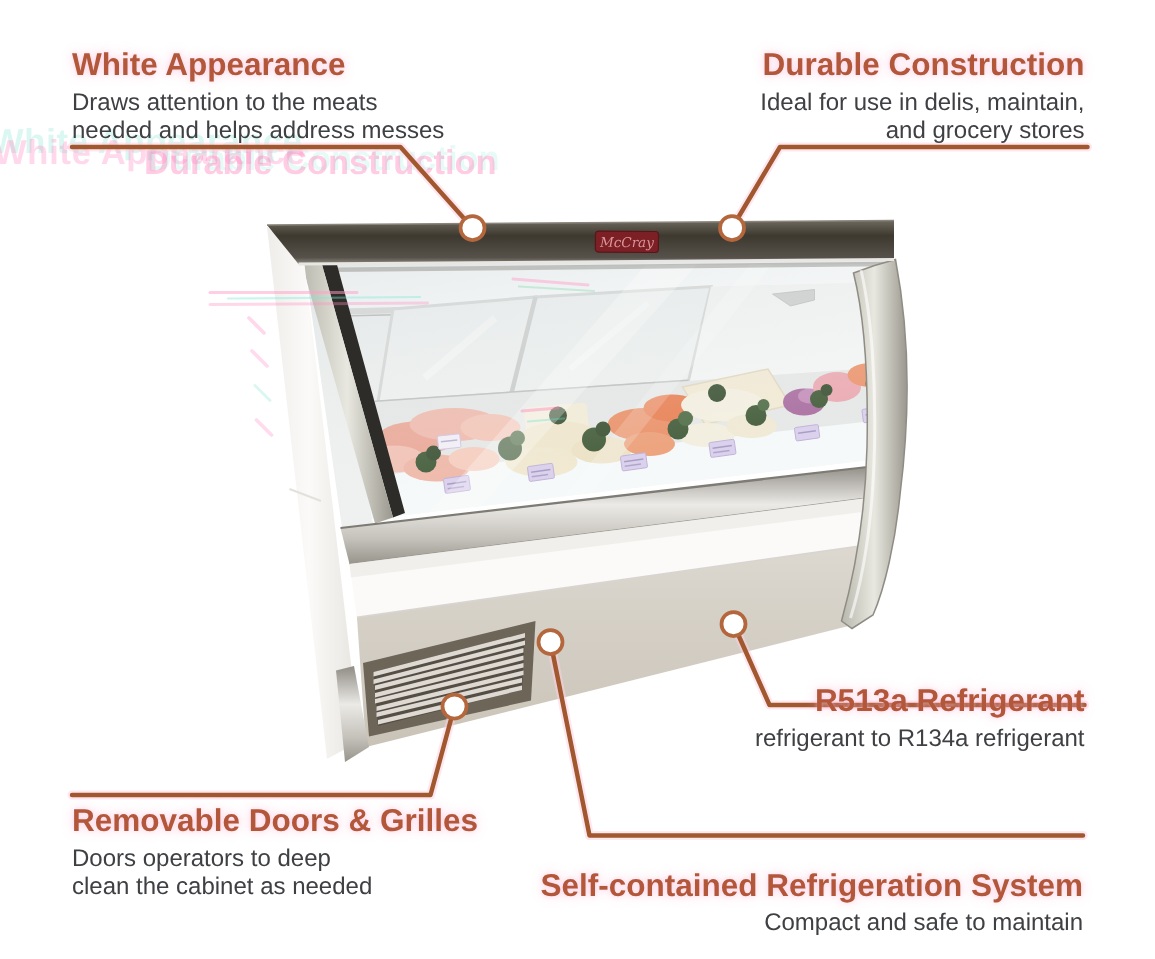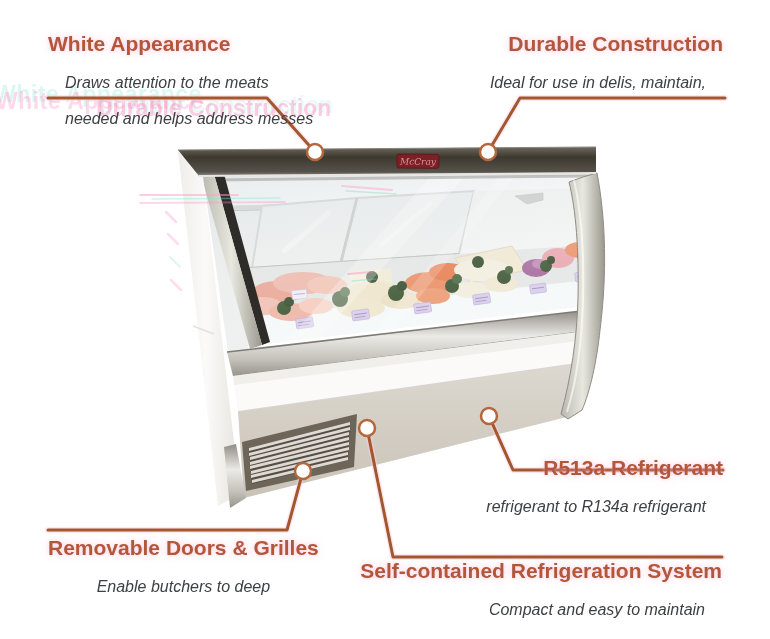--- a/index.html
+++ b/index.html
@@ -11,28 +11,28 @@
   .layer{position:absolute;inset:0;}
   #scene-svg{z-index:2;}
   .ghost{position:absolute;z-index:1;font-weight:700;font-size:23px;white-space:nowrap;pointer-events:none;}
   #ghost-left{left:-4px;top:88px;color:rgba(255,130,190,.30);text-shadow:-2px -7px 0 rgba(110,225,205,.25);letter-spacing:.5px;}
   #ghost-right{left:96px;top:95px;color:rgba(255,120,185,.38);text-shadow:2px -3px 0 rgba(140,230,215,.22);}
   .callout{position:absolute;z-index:3;}
   .callout h2{
     margin:0 0 3px 0;font-size:21px;line-height:24px;font-weight:700;color:#b2573a;
     text-shadow:0 0 8px rgba(255,160,200,.45),0 0 3px rgba(255,205,225,.55);
   }
-  .callout p{margin:17px;font-size:16px;line-height:19px;color:#3f4043;font-style:italic;}
+  .callout p{margin:0;font-size:16px;line-height:19px;color:#3f4043;}
   .align-left{text-align:left;}
   .align-right{text-align:right;}
   #c-white{left:48px;top:32px;}
   #c-durable{right:47px;top:32px;}
   #c-r513a{right:47px;top:456px;}
-  #c-self{right:48px;top:559px;}
-  #c-remove{left:48px;top:536px;text-align:center;}
+  #c-self{right:48px;top:579px;}
+  #c-remove{left:48px;top:536px;}
 </style>
 </head>
 <body>
 
 <div class="ghost" id="ghost-left">White Appearance</div>
 <div class="ghost" id="ghost-right">Durable Construction</div>
 
 <svg id="scene-svg" class="layer" width="770" height="639" viewBox="0 0 770 639">
   <defs>
     <linearGradient id="gCanopy" x1="0" y1="0" x2="0" y2="1">
@@ -268,28 +268,30 @@
 
 <div class="callout align-left" id="c-white">
   <h2>White Appearance</h2>
   <p>Draws attention to the meats</p>
   <p>needed and helps address messes</p>
 </div>
 
 <div class="callout align-right" id="c-durable">
   <h2>Durable Construction</h2>
   <p>Ideal for use in delis, maintain,</p>
+  <p>and grocery stores</p>
 </div>
 
 <div class="callout align-right" id="c-r513a">
   <h2>R513a Refrigerant</h2>
   <p>refrigerant to R134a refrigerant</p>
 </div>
 
 <div class="callout align-right" id="c-self">
   <h2>Self-contained Refrigeration System</h2>
-  <p>Compact and easy to maintain</p>
+  <p>Compact and safe to maintain</p>
 </div>
 
 <div class="callout align-left" id="c-remove">
   <h2>Removable Doors &amp; Grilles</h2>
-  <p>Enable butchers to deep</p>
+  <p>Doors operators to deep</p>
+  <p>clean the cabinet as needed</p>
 </div>
 
 </body></html>

